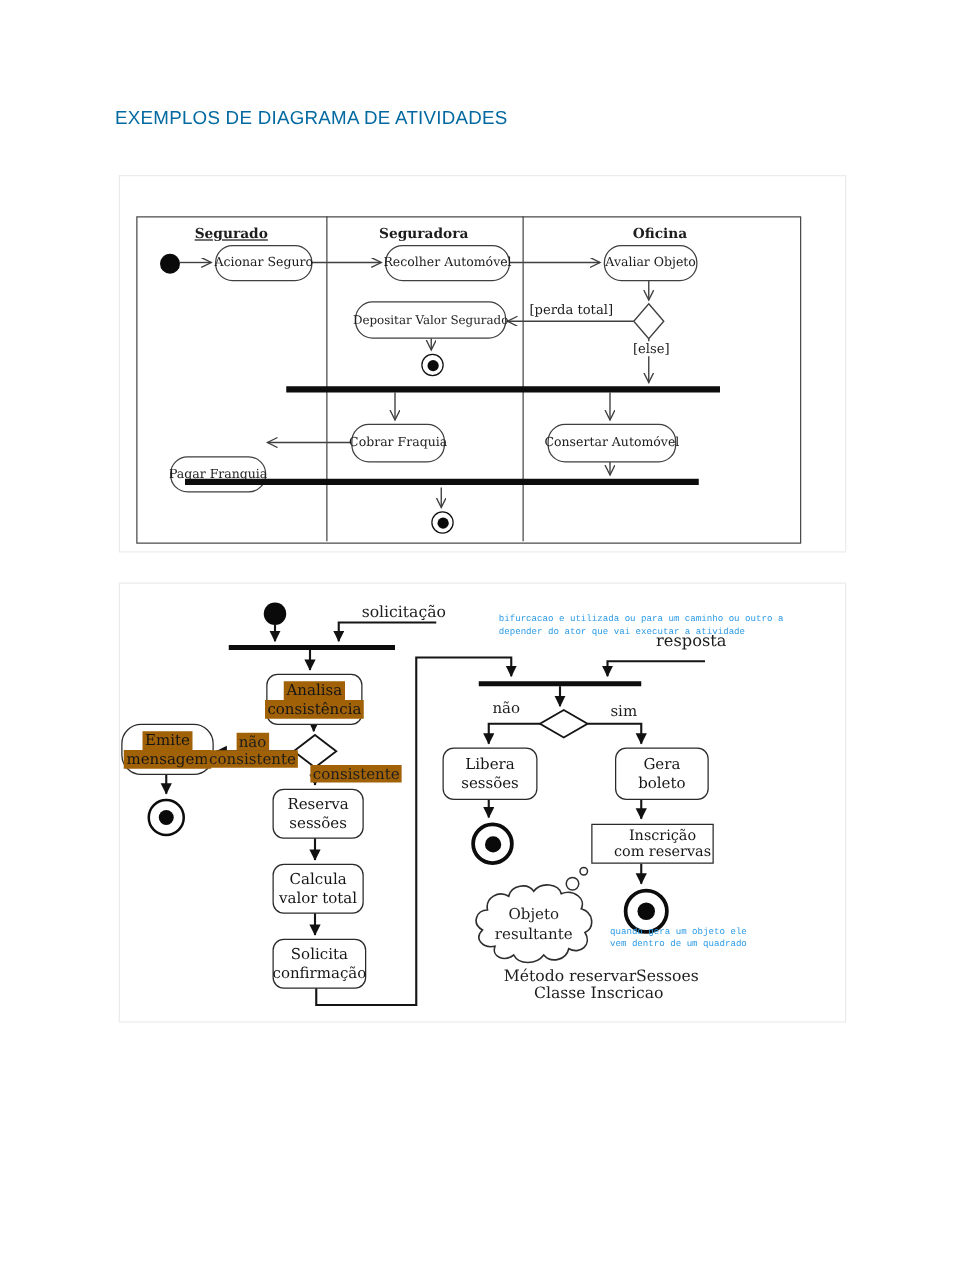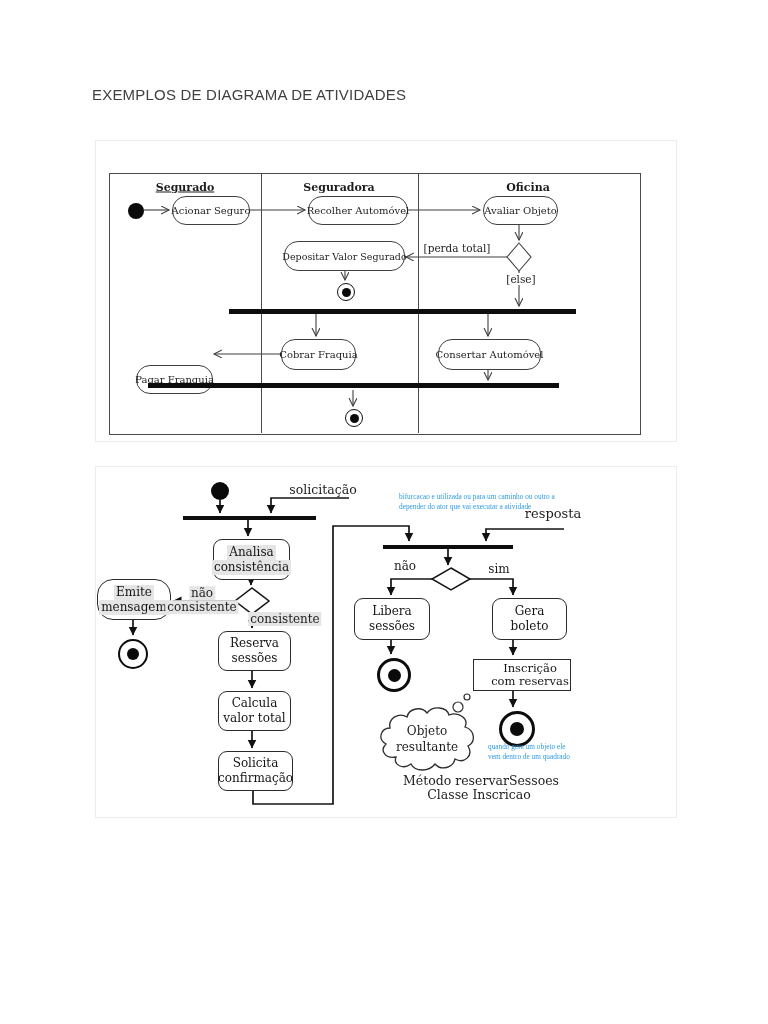--- a/index.html
+++ b/index.html
@@ -2,21 +2,21 @@
 <html><head>
 <meta charset="utf-8">
 <style>
   html,body{margin:0;padding:0;}
   body{
     width:768px;height:1024px;background:#ffffff;position:relative;
     font-family:"Liberation Sans",sans-serif;overflow:hidden;
   }
   .abs{position:absolute;}
   #page-title{
-    left:92px;top:86px;font-size:15px;color:#404040;letter-spacing:.2px;
+    left:92px;top:86px;font-size:15px;color:#0369a1;letter-spacing:.2px;
     font-family:"Liberation Sans",sans-serif;
   }
   .figure{
     position:absolute;background:#fff;border:1px solid #ececec;
   }
   .figure svg{position:absolute;left:0;top:0;z-index:1;}
   .lbl{
     position:absolute;z-index:3;color:#1d1d1d;white-space:nowrap;
     font-family:"DejaVu Serif","Liberation Serif",serif;
   }
@@ -35,22 +35,22 @@
   .final{position:absolute;border-radius:50%;background:#fff;z-index:2;display:flex;align-items:center;justify-content:center;}
   .final .dot{background:#0a0a0a;border-radius:50%;}
   .guard{font-size:10.5px;background:#fff;padding:0 1px;z-index:3;}
   
   .node2{
     position:absolute;z-index:2;background:#fff;border:1.5px solid #2a2a2a;border-radius:9px;
     display:flex;flex-direction:column;align-items:center;justify-content:center;line-height:1.25;
     font-family:"DejaVu Serif","Liberation Serif",serif;font-size:12px;color:#151515;white-space:nowrap;
   }
   .node2.sq{border-radius:0;border-width:1.4px;font-size:11.5px;padding-left:16px;}
-  .hl{background:#e5e5e5;padding:0 2px;}
-  .ann{font-family:Liberation Serif, serif;font-size:7.3px;line-height:9.5px;z-index:3;position:absolute;white-space:nowrap;}
+  .hl{background:#a16207;padding:0 2px;}
+  .ann{font-family:Liberation Mono, monospace;font-size:7.3px;line-height:9.5px;z-index:3;position:absolute;white-space:nowrap;}
   .cap{font-size:12.5px;}
   .small2{font-size:12px;}
 </style>
 </head>
 <body>
 
 <div id="page-title" class="abs">EXEMPLOS DE DIAGRAMA DE ATIVIDADES</div>
 
 <div class="figure" style="left:95px;top:140px;width:580px;height:300px;">
   <svg width="580" height="300" viewBox="0 0 580 300">

